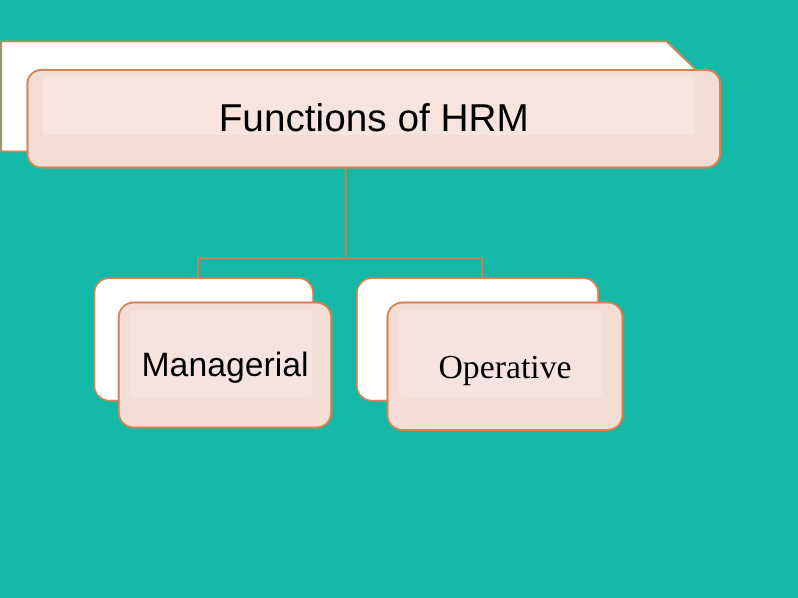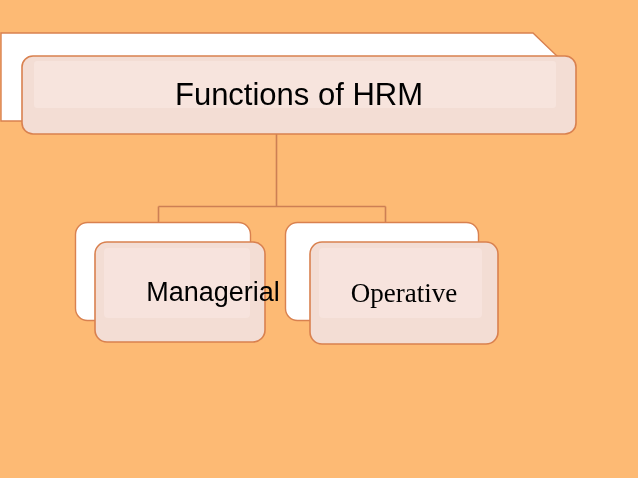--- a/index.html
+++ b/index.html
@@ -8,21 +8,21 @@
     padding: 0;
     background: #ffffff;
   }
   body {
     font-family: "Liberation Sans", sans-serif;
   }
   #slide {
     position: relative;
     width: 638px;
     height: 478px;
-    background: #fdba74;
+    background: #14b8a6;
     overflow: hidden;
   }
   .svg-layer {
     position: absolute;
     left: 0;
     top: 0;
     width: 638px;
     height: 478px;
   }
   .node-label {
@@ -41,21 +41,20 @@
     height: 78px;
     font-size: 31px;
     letter-spacing: 0px;
   }
   #managerial-label {
     left: 95px;
     top: 242px;
     width: 170px;
     height: 100px;
     font-size: 27px;
-    margin-left: 33px;
   }
   #operative-label {
     left: 310px;
     top: 242px;
     width: 188px;
     height: 102px;
     font-size: 27px;
     font-family: Liberation Serif, serif;
   }
 </style>

